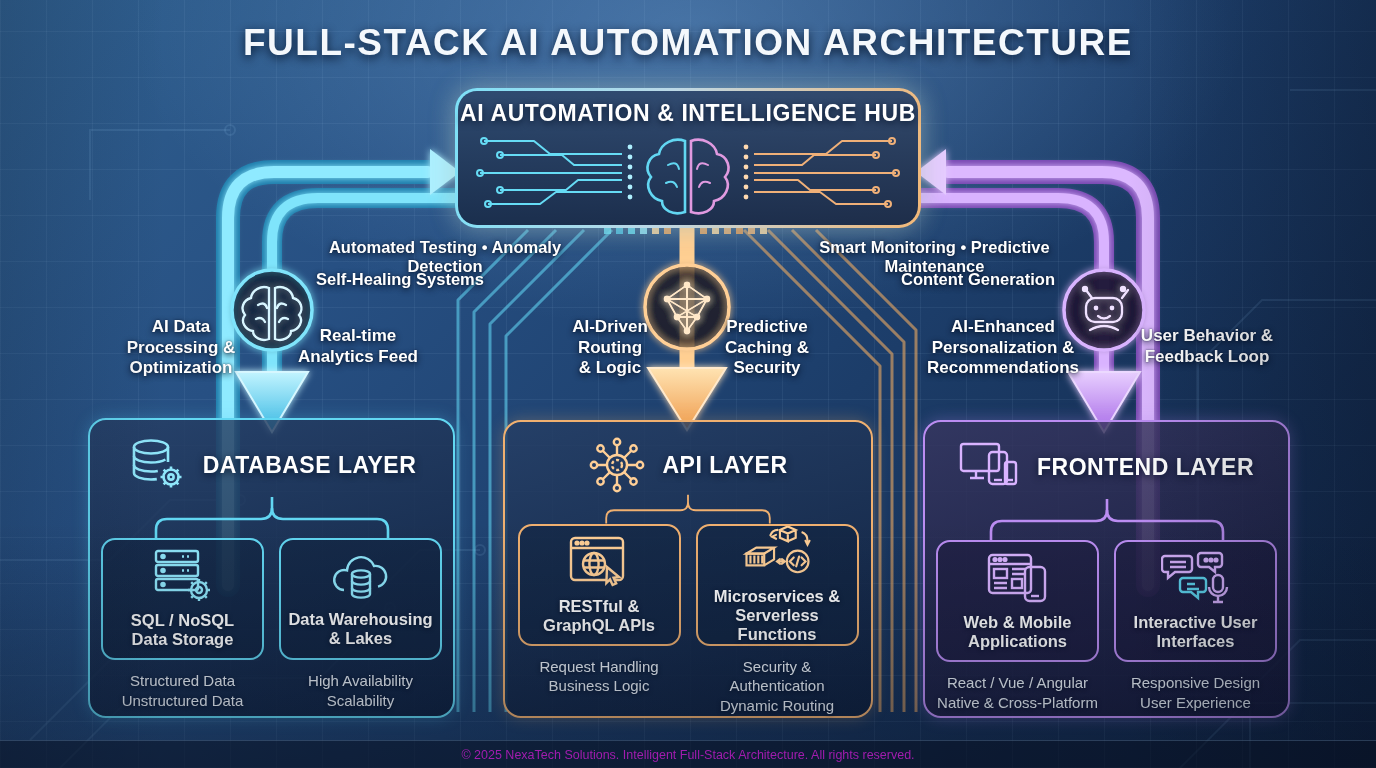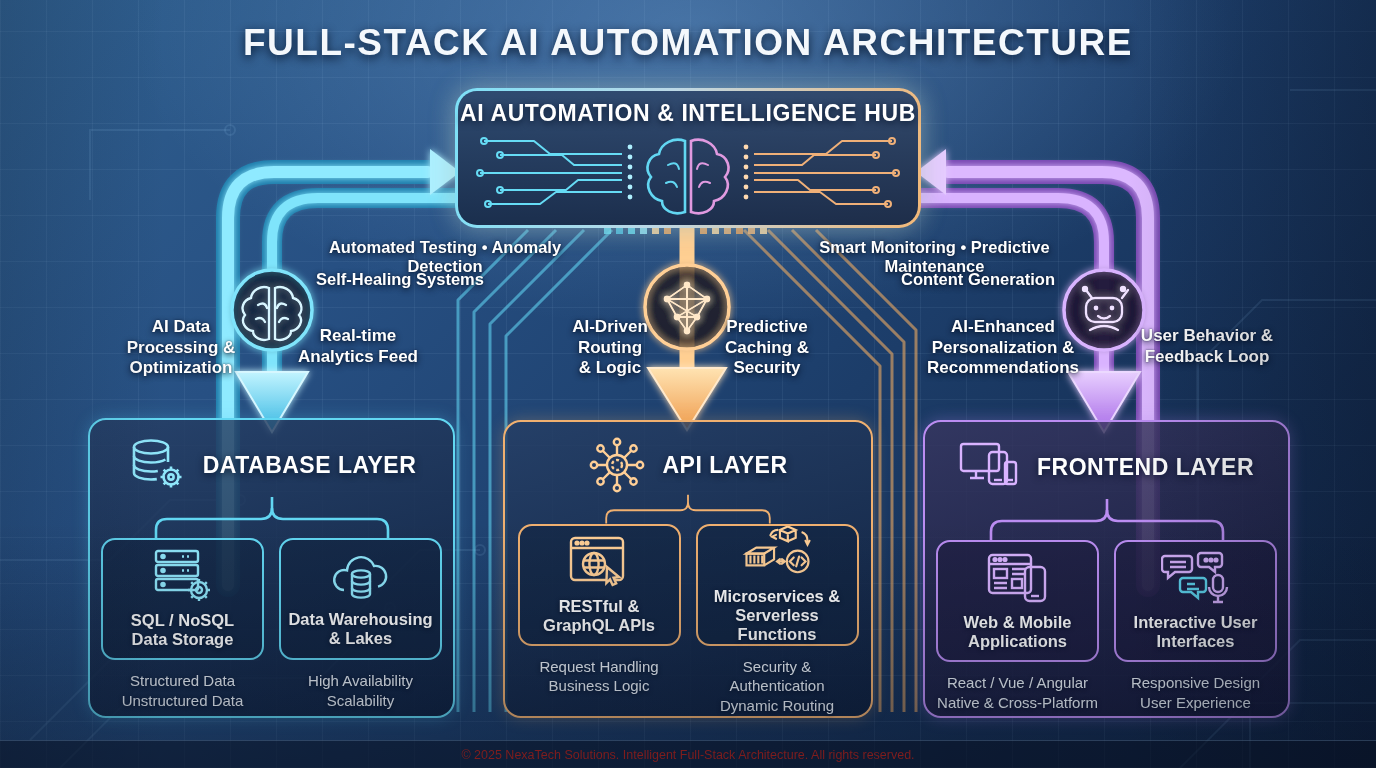--- a/index.html
+++ b/index.html
@@ -57,21 +57,21 @@
   .pu .mod{border-color:#bb8df2;background:rgba(30,28,62,.55);}
   .mod-title{font-size:16.5px;font-weight:700;color:#fff;text-align:center;
     white-space:pre-line;line-height:1.15;text-shadow:0 1px 4px rgba(2,14,34,.8);}
   .caps{display:flex;gap:15px;margin-top:11px;}
   .cap{width:163px;font-size:15px;color:#ecf2f9;text-align:center;white-space:pre-line;
     line-height:1.32;text-shadow:0 1px 4px rgba(2,14,34,.85);}
 
   .footer{position:absolute;left:0;top:740px;width:100%;height:28px;
     background:rgba(7,16,34,.5);border-top:1px solid rgba(140,180,220,.25);
     display:flex;align-items:center;justify-content:center;
-    font-size:12.5px;color:#7f1d1d;box-sizing:border-box;}
+    font-size:12.5px;color:#a21caf;box-sizing:border-box;}
 </style>
 </head>
 <body>
 
 <div class="grid"></div>
 
 <svg class="abs" style="left:0;top:0" width="1376" height="768" viewBox="0 0 1376 768">
   <g fill="none" stroke="rgba(140,190,235,.14)" stroke-width="2">
     <path d="M60 768 L150 678 H320 L390 608"></path>
     <path d="M30 740 L110 660 H260"></path>

